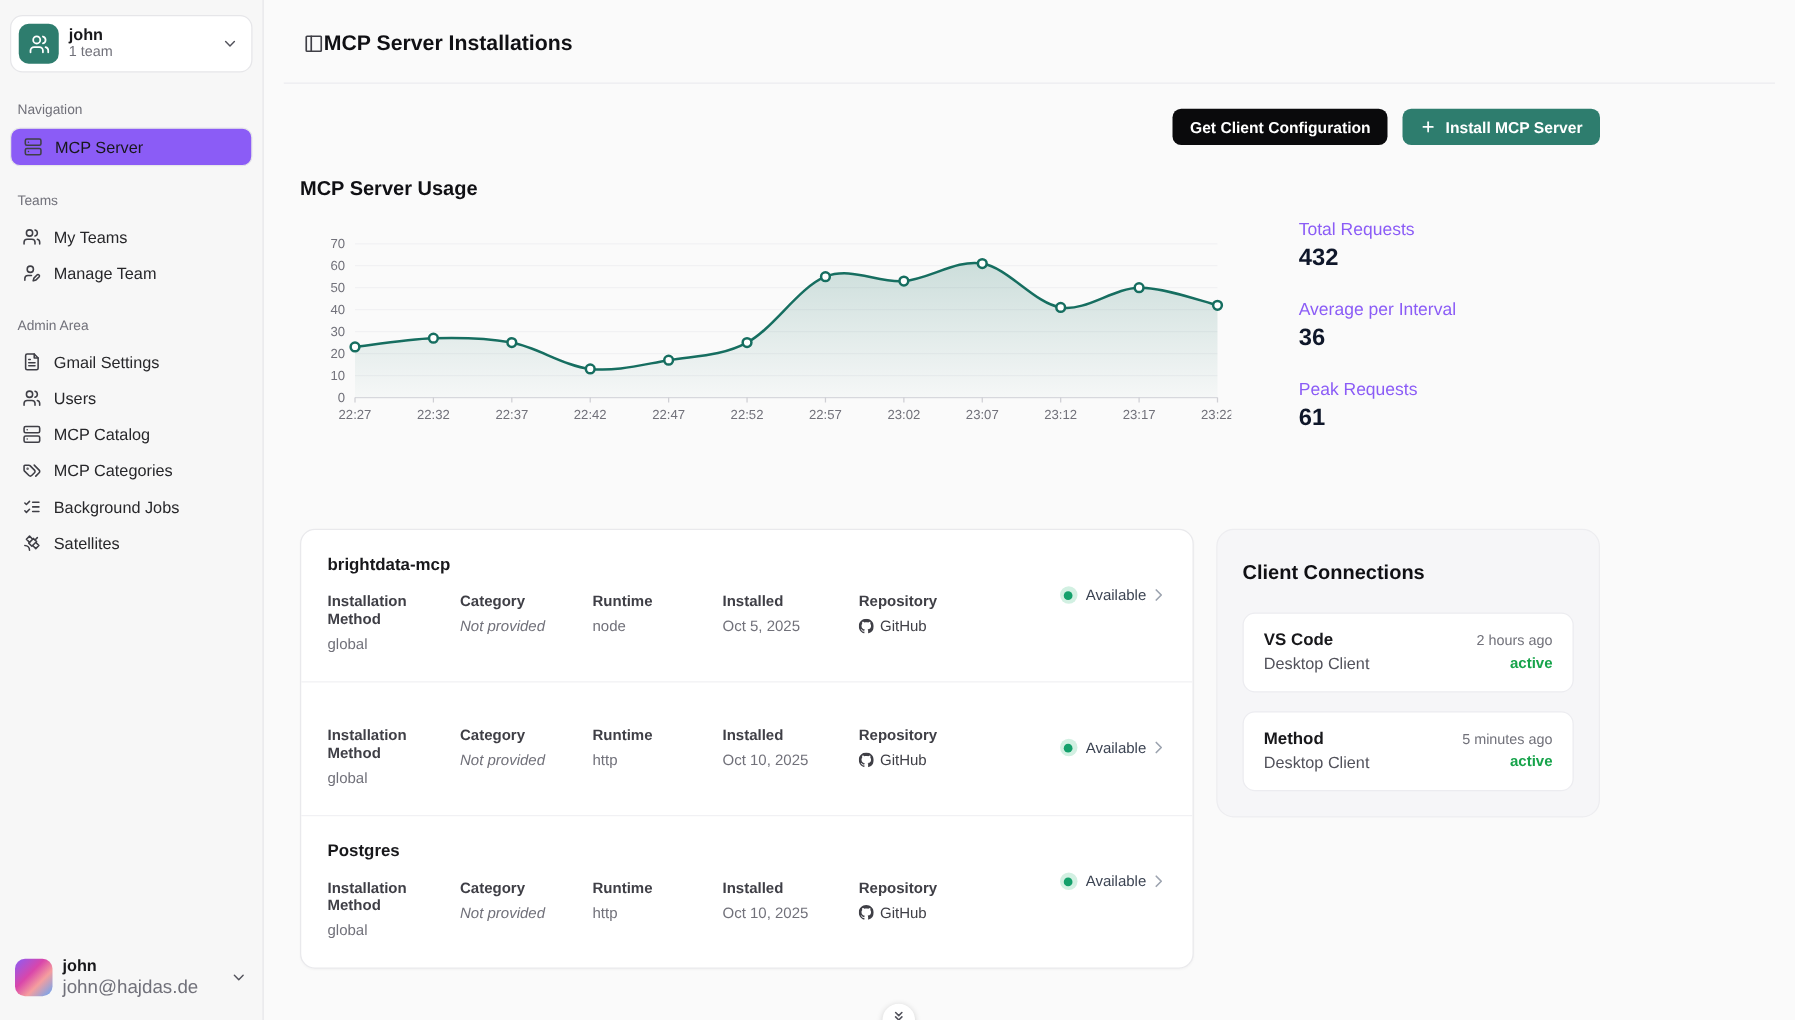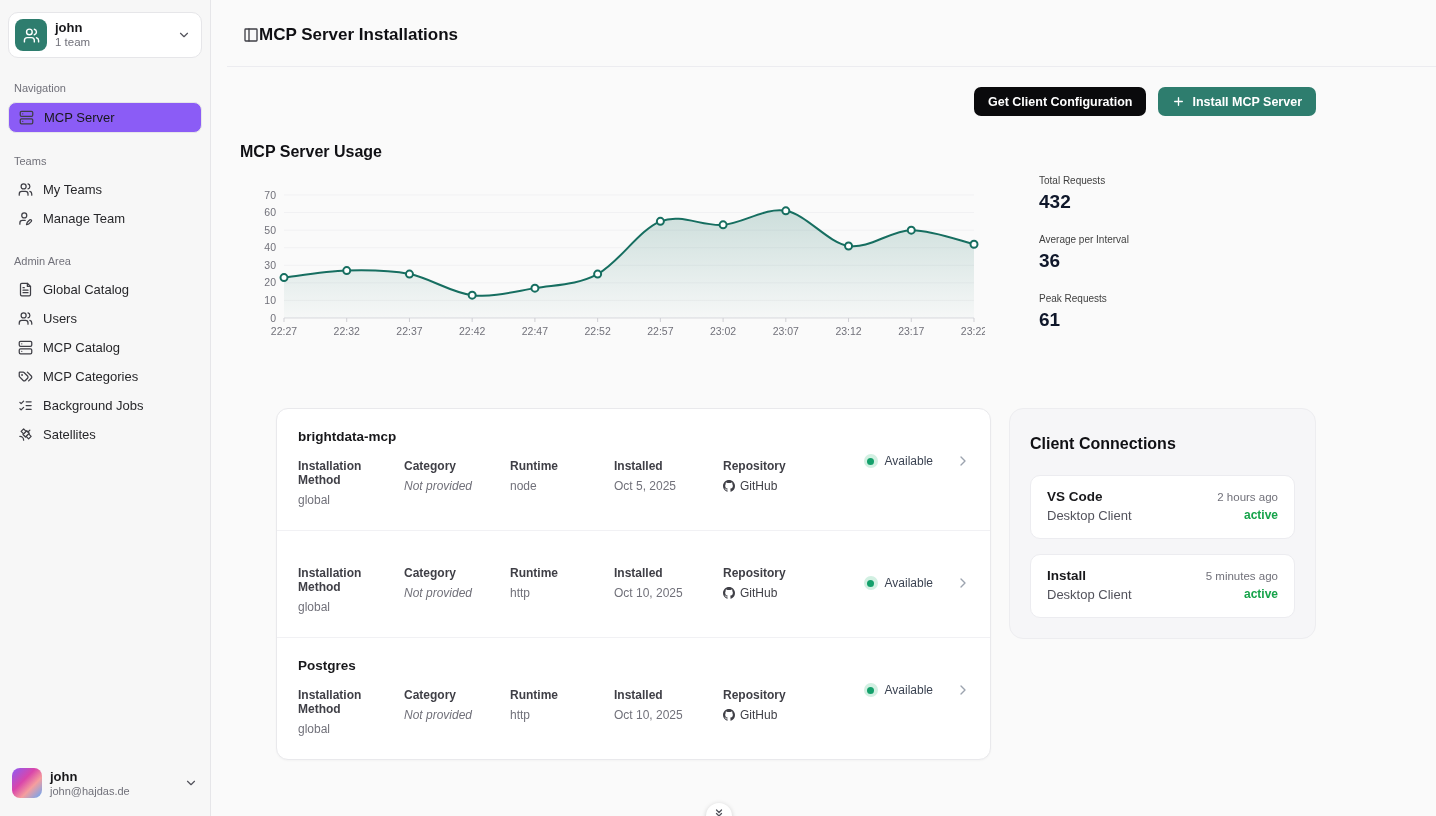--- a/index.html
+++ b/index.html
@@ -46,21 +46,21 @@
     padding:7px 10px; font-size:13px; color:#27272a; border-radius:8px; cursor:pointer;
   }
   .sb svg.ic { color:#3f3f46; flex:none; }
 
   .sb-footer { margin-top:auto; display:flex; align-items:center; gap:8px; padding:4px 4px; cursor:pointer; }
   .u-avatar {
     width:30px; height:30px; border-radius:8px; flex:none;
     background:linear-gradient(135deg,#8b5cf6 0%,#d946aa 40%,#f59e9e 65%,#60a5fa 100%);
   }
   .u-name  { font-size:13px; font-weight:700; color:#18181b; line-height:1.2; }
-  .u-email { font-size:11px; color:#71717a; }
+  .u-email { font-size:15px; color:#71717a; }
 
   
   .main { flex:1; display:flex; flex-direction:column; position:relative; }
   .hdr {
     display:flex; align-items:center; 
     margin:0 16px; padding:25px 0 21px 16px;
     border-bottom:1px solid #ececf0; color:#3f3f46;
   }
   .hdr-title { font-size:17px; font-weight:700; color:#101014; }
 
@@ -71,39 +71,39 @@
          font-size:12.5px; font-weight:700; font-family:inherit; color:#ffffff;
          display:flex; align-items:center; gap:7px; cursor:pointer; }
   .btn-dark { background:#0a0a0c; }
   .btn-teal { background:#2e7d6e; }
 
   .usage-title { font-size:16px; font-weight:700; color:#101014; margin-top:27px; }
 
   .chart-row { display:flex; align-items:flex-start; margin-top:28px; }
   .stats { margin-left:54px; margin-top:-14px; }
   .stat  { margin-bottom:21px; }
-  .stat-label { font-size:10px; color:#404040; }
+  .stat-label { font-size:14px; color:#8b5cf6; }
   .stat-value { font-size:19px; font-weight:700; color:#0f172a; margin-top:5px; }
 
-  .cards-row { display:flex; gap:18px; margin-top:56px; align-items:flex-start;margin-left:36px; }
+  .cards-row { display:flex; gap:18px; margin-top:56px; align-items:flex-start; }
 
   .server-card {
     width:715px; background:#fff; border:1px solid #e9e9ec; border-radius:12px;
     box-shadow:0 1px 2px rgba(0,0,0,.03);
   }
   .srow { padding:20px 21px 23px; position:relative; cursor:pointer; }
   .srow + .srow { border-top:1px solid #f1f1f4; }
   .sname { font-size:13.5px; font-weight:700; color:#18181b; }
   .smeta { display:flex; margin-top:15px; }
   .scol-1 { width:106px; } .scol-2 { width:106px; } .scol-3 { width:104px; } .scol-4 { width:109px; }
   .scol-label { font-size:12px; font-weight:600; color:#3f3f46; }
   .scol-value { font-size:12px; color:#71717a; margin-top:6px; }
   .not-provided { font-style:italic; }
   .repo { display:flex; align-items:center; gap:5px; color:#3f3f46; }
-  .srow-right { position:absolute; right:19px; top:44px; display:flex; align-items:center; gap:22px; }
+  .srow-right { position:absolute; right:19px; top:44px; display:flex; align-items:center; gap:2px; }
   .badge { display:flex; align-items:center; gap:7px; }
   .dot-wrap { width:14px; height:14px; border-radius:50%; background:#d2f0e2;
               display:flex; align-items:center; justify-content:center; }
   .dot { width:7px; height:7px; border-radius:50%; background:#14a06b; }
   .badge-text { font-size:12px; color:#3b4352; }
   .row-chev { color:#9ca3af; display:flex; }
 
   .cc-panel { width:307px; background:#f6f6f8; border:1px solid #ededf0; border-radius:14px;
               padding:20px; }
   .cc-title { font-size:16px; font-weight:700; color:#101014; margin-top:6px; }
@@ -184,21 +184,21 @@
   <div class="sec-label">Admin Area</div>
 
   <div class="nav-item">
     <svg class="ic" width="15" height="15" viewBox="0 0 24 24" fill="none" stroke="currentColor" stroke-width="2" stroke-linecap="round" stroke-linejoin="round">
       <path d="M15 2H6a2 2 0 0 0-2 2v16a2 2 0 0 0 2 2h12a2 2 0 0 0 2-2V7z"></path>
       <path d="M15 2v5h5"></path>
         <path d="M16 13H8"></path>
         <path d="M16 17H8"></path>
         <path d="M10 9H8"></path>
     </svg>
-    <span>Global Catalog</span>
+    <span>Gmail Settings</span>
   </div>
   <div class="nav-item">
     <svg class="ic" width="15" height="15" viewBox="0 0 24 24" fill="none" stroke="currentColor" stroke-width="2" stroke-linecap="round" stroke-linejoin="round">
       <path d="M16 21v-2a4 4 0 0 0-4-4H6a4 4 0 0 0-4 4v2"></path>
         <circle cx="9" cy="7" r="4"></circle>
       <path d="M22 21v-2a4 4 0 0 0-3-3.87"></path>
         <path d="M16 3.13a4 4 0 0 1 0 7.75"></path>
     </svg>
     <span>Users</span>
   </div>
@@ -506,21 +506,21 @@
             <span class="cc-time">2 hours ago</span>
           </div>
           <div class="cc-line2">
             <span class="cc-type">Desktop Client</span>
             <span class="cc-status">active</span>
           </div>
         </div>
 
         <div class="cc-card">
           <div class="cc-line1">
-            <span class="cc-name">Install</span>
+            <span class="cc-name">Method</span>
             <span class="cc-time">5 minutes ago</span>
           </div>
           <div class="cc-line2">
             <span class="cc-type">Desktop Client</span>
             <span class="cc-status">active</span>
           </div>
         </div>
       </section>
 
     </div>

